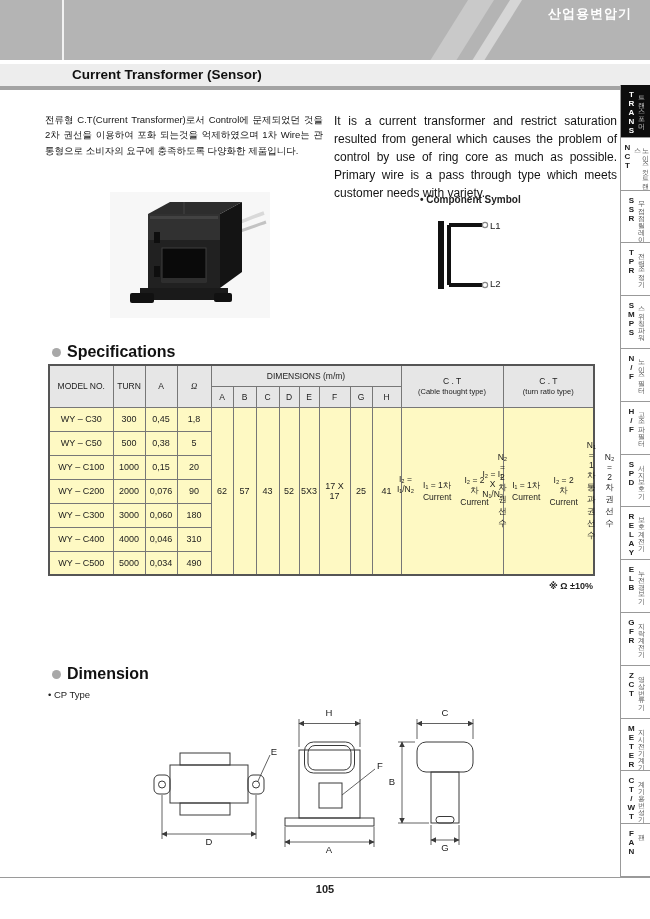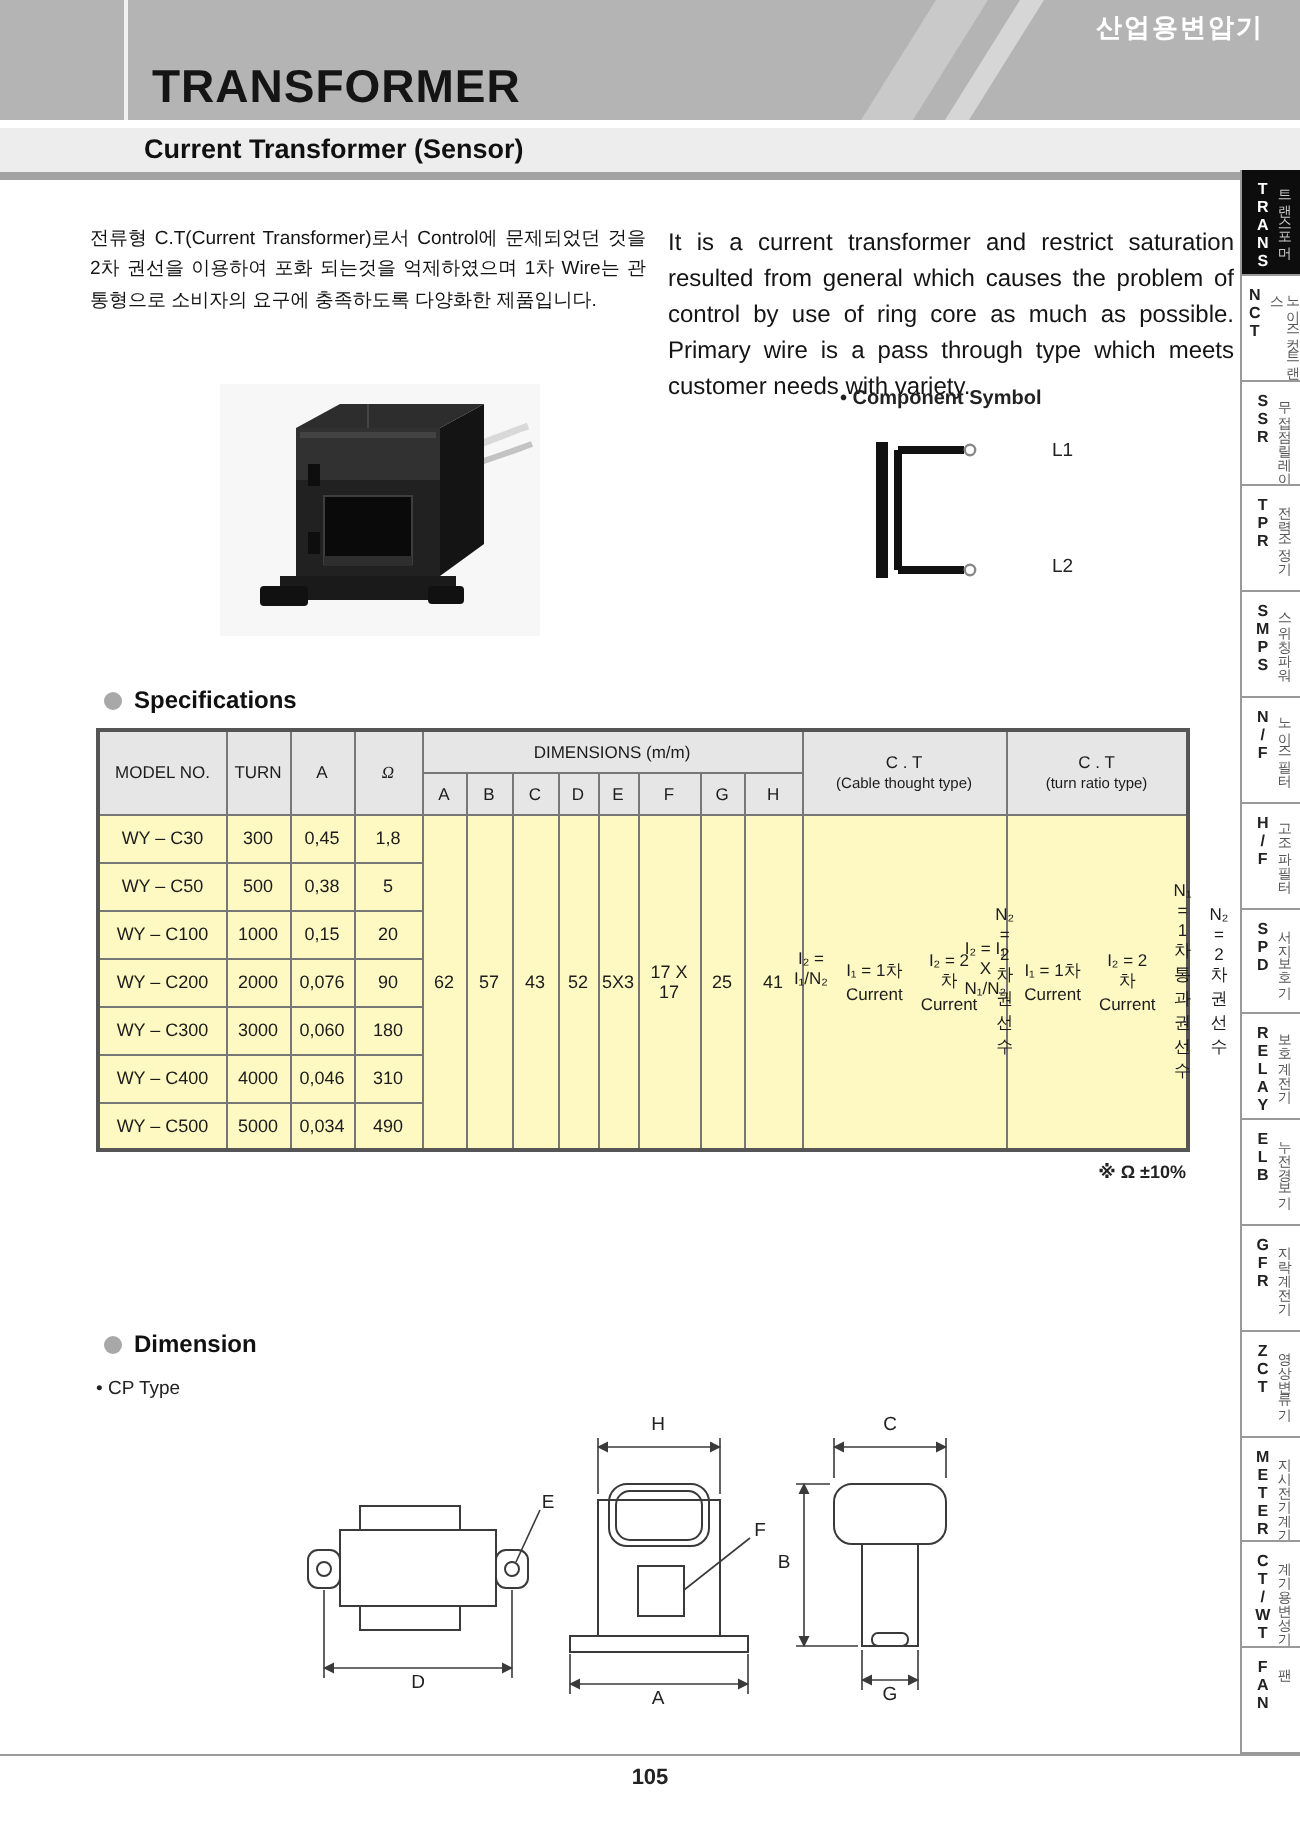--- a/index.html
+++ b/index.html
@@ -27,28 +27,28 @@
   
   .intro-kor { position:absolute; left:45px; top:112px; width:278px; font-size:9.5px; line-height:1.62; text-align:justify; color:#141414; }
   .intro-eng { position:absolute; left:334px; top:112px; width:283px; font-size:12px; line-height:1.5; text-align:justify; color:#141414; }
 
   
   .photo { position:absolute; left:110px; top:192px; width:160px; height:126px; }
 
   
   .comp-label { position:absolute; left:420px; top:194px; font-size:10px; font-weight:bold; color:#222; }
   .comp-symbol { position:absolute; left:430px; top:215px; width:110px; height:84px; }
-  .comp-symbol .term { position:absolute; font-size:9.5px; color:#222;margin-left:36px; }
+  .comp-symbol .term { position:absolute; font-size:9.5px; color:#222; }
   .comp-symbol .t1 { left:60px; top:5px; }
   .comp-symbol .t2 { left:60px; top:63px; }
 
   
   .section-head { position:absolute; display:flex; align-items:center; gap:6px; }
   .section-head .dot { width:9px; height:9px; border-radius:50%; background:#a8a8a8; }
-  .section-head .txt { font-size:12px; font-weight:bold; color:#111; }
+  .section-head .txt { font-size:16px; font-weight:bold; color:#111; }
   .spec-head { left:52px; top:343px; }
   .dim-head { left:52px; top:665px; }
   .cp-type { position:absolute; left:48px; top:689px; font-size:9.5px; color:#222; }
 
   
   table.spec { position:absolute; left:48px; top:364px; width:545px; border-collapse:collapse; table-layout:fixed; font-size:9px; color:#1c1c1c; }
   table.spec th, table.spec td { border:1px solid #777; text-align:center; vertical-align:middle; padding:0 1px; }
   table.spec { border:2px solid #555; }
   table.spec thead th { background:#e6e6e6; font-weight:normal; height:21px; font-size:8.5px; }
   table.spec tbody td { height:24px; background:#fef9c3; }
@@ -79,21 +79,20 @@
   svg .ln { stroke:#3a3a3a; stroke-width:1; fill:none; }
   svg .thin { stroke:#3a3a3a; stroke-width:.8; fill:none; }
 </style>
 </head>
 <body>
 
 <div class="page">
 
   <div class="header">
     <div class="header-vline"></div>
-    <div class="page-title">TRANSFORMER</div>
     <div class="stripe stripe-a"></div>
     <div class="stripe stripe-b"></div>
     <div class="logo">
       <div class="logo-sub">산업용변압기</div>
     </div>
   </div>
   <div class="subheader">
     <div class="subheader-title">Current Transformer (Sensor)</div>
   </div>
   <div class="header-rule"></div>

